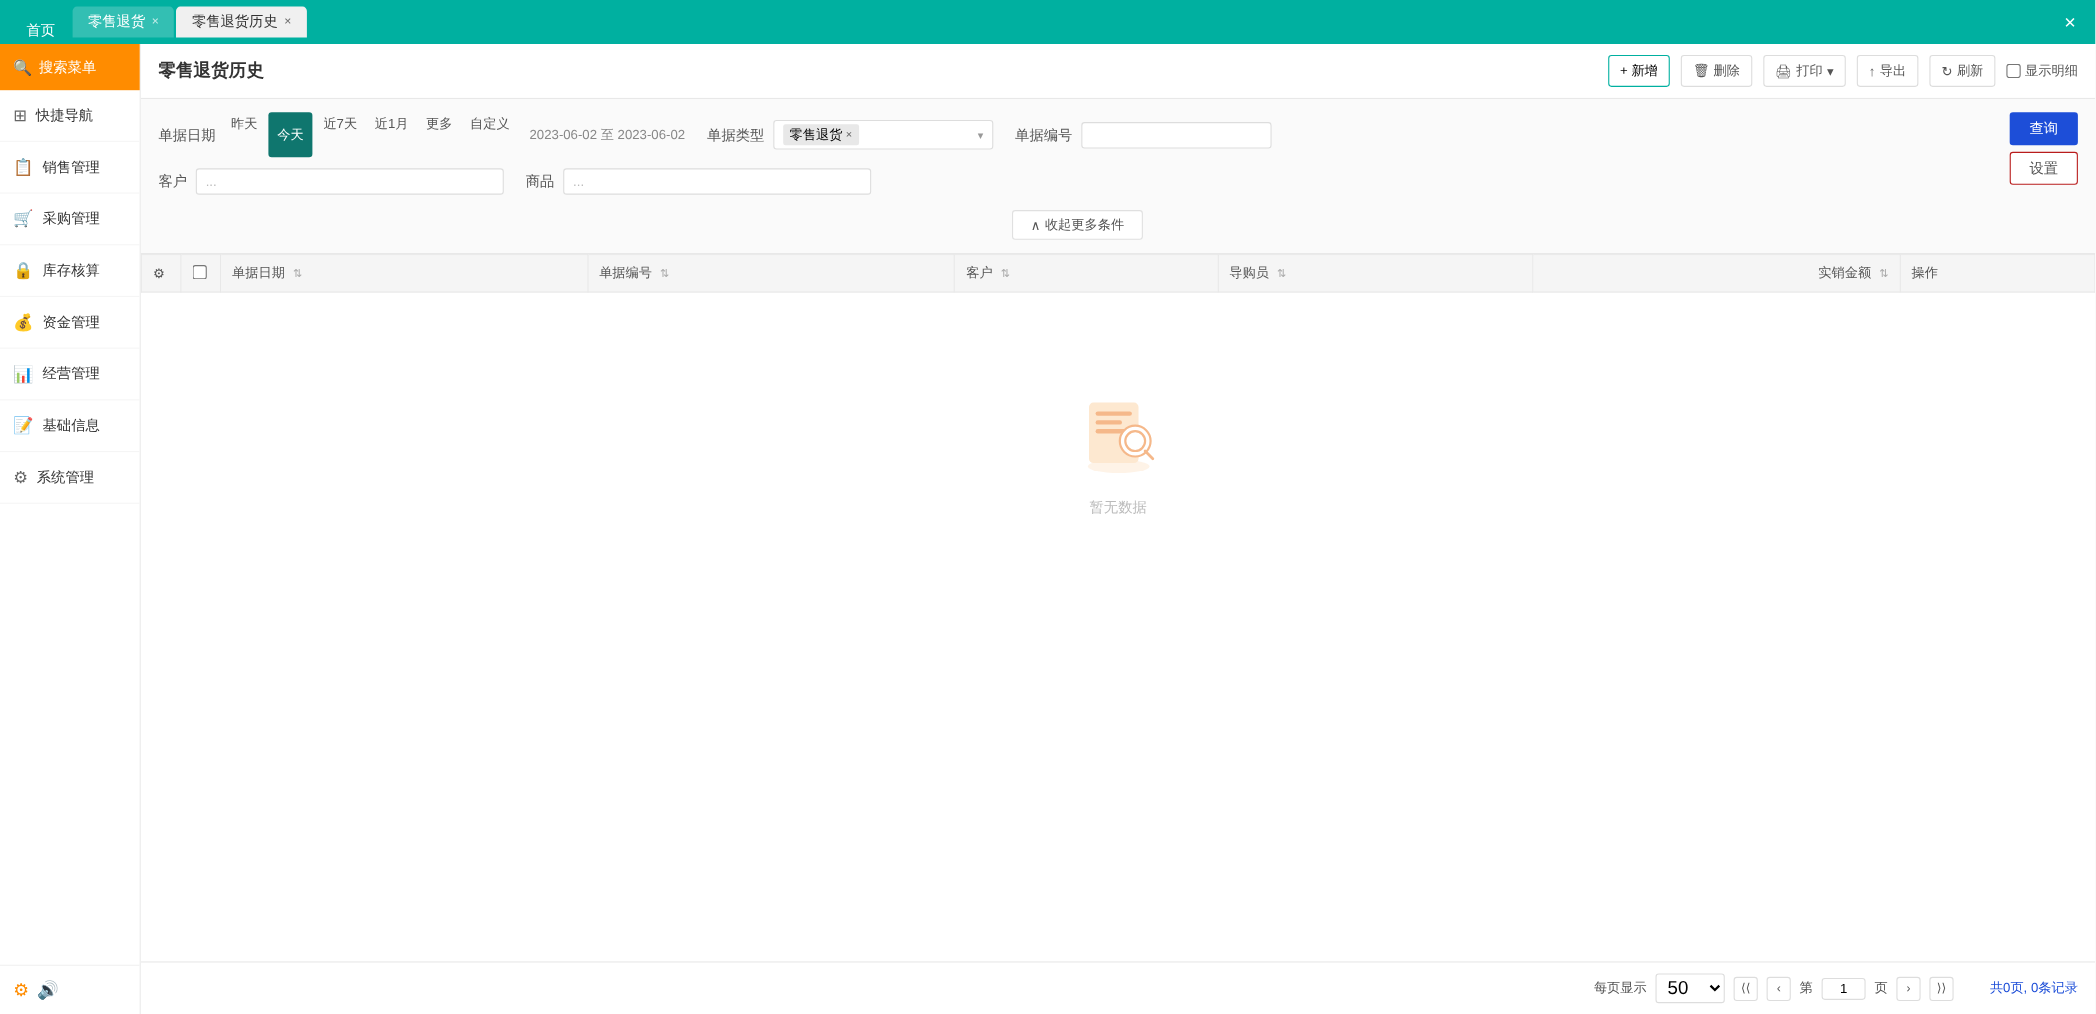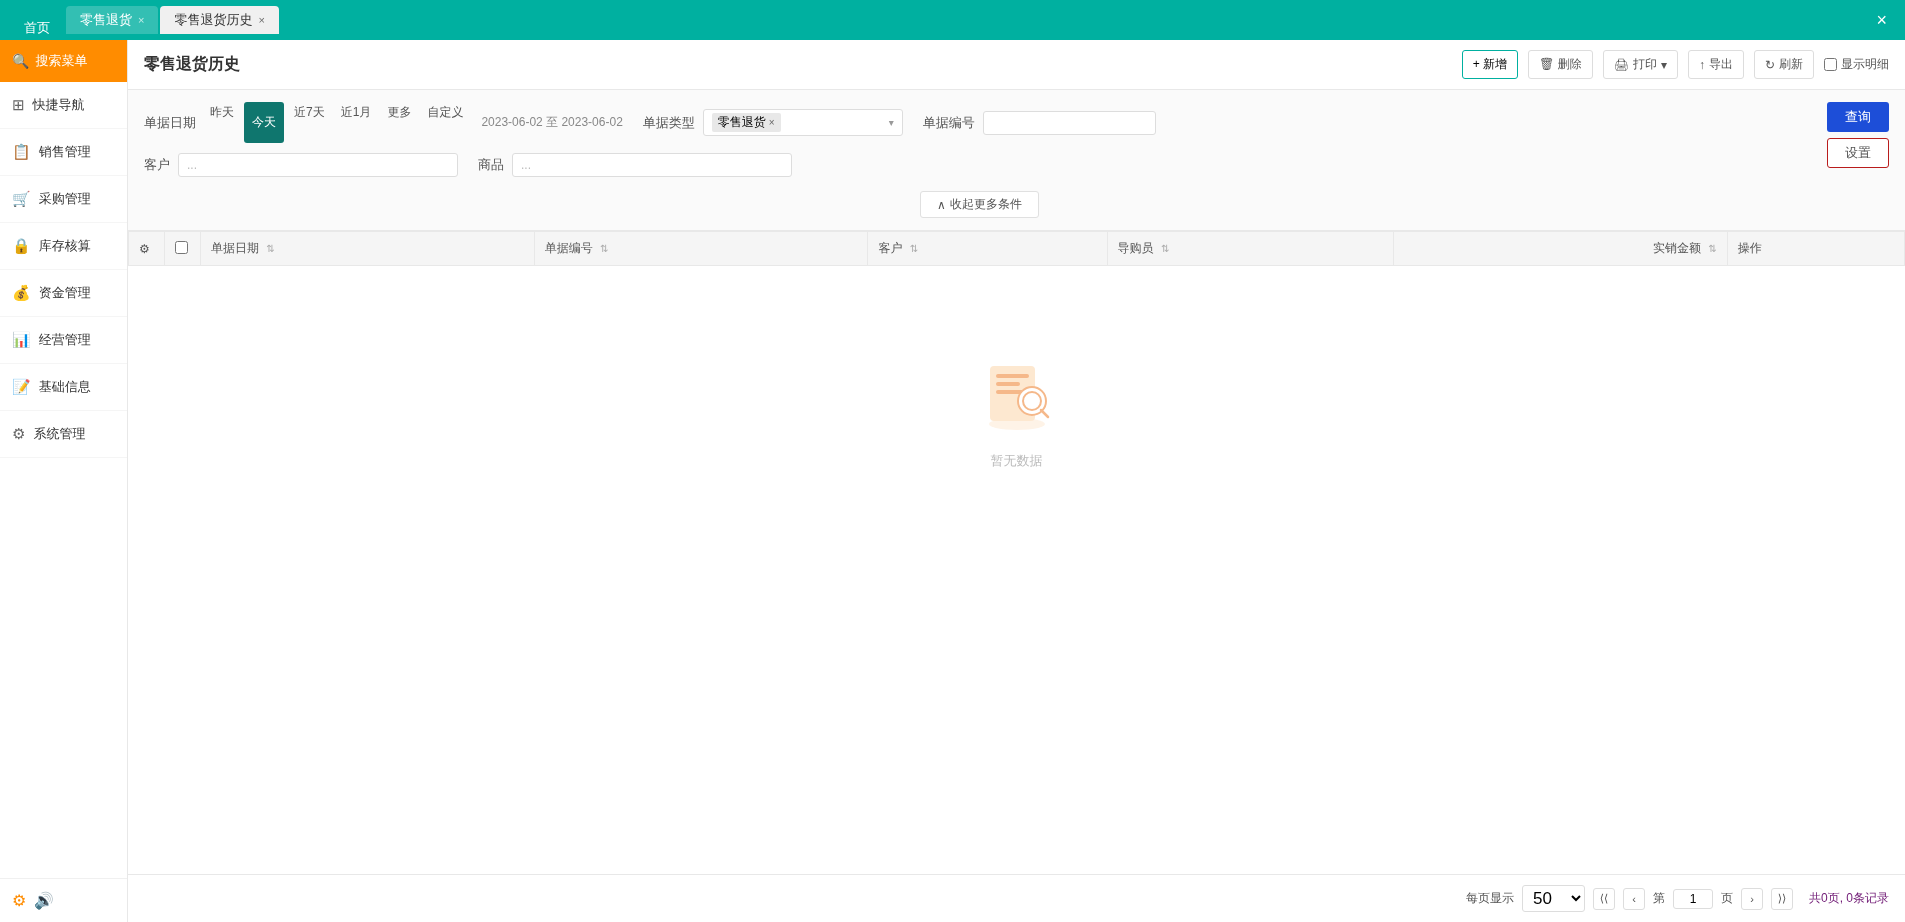--- a/index.html
+++ b/index.html
@@ -390,22 +390,22 @@
     }
     .pagination .page-input {
       border: 1px solid #ddd;
       border-radius: 3px;
       padding: 2px 6px;
       width: 40px;
       text-align: center;
       font-size: 12px;
     }
     .pagination .total-text {
-      color: #701a75;
-      margin-left: 8px;
+      color: #1d4ed8;
+      margin-left: 25px;
     }
 
     
     .filter-main {
       display: flex;
       gap: 0;
     }
     .filter-left {
       flex: 1;
     }

